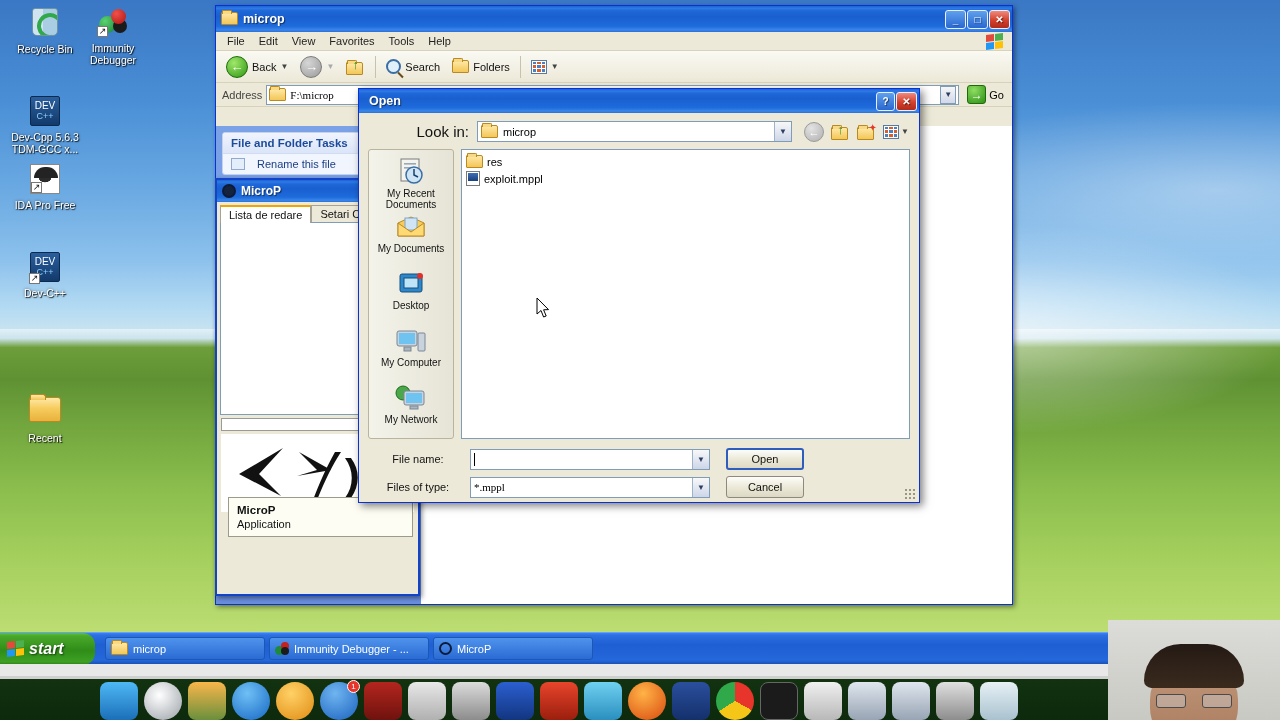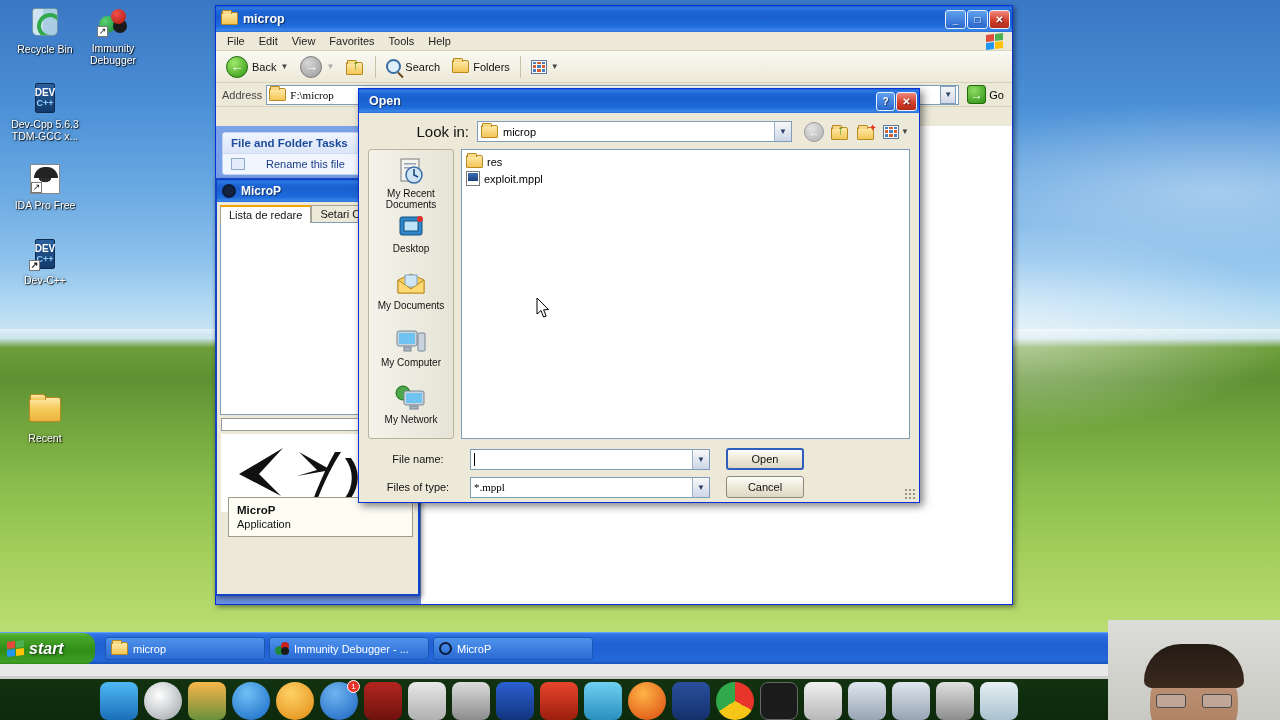--- a/index.html
+++ b/index.html
@@ -38,23 +38,23 @@
     width:32px;height:25px;margin-top:4px;border-radius:2px 3px 2px 2px;
     background:linear-gradient(to bottom,#ffe9a8,#f6cc5e 45%,#e9b23c);
     border:1px solid #b98a22; position:relative;
   }
   .folder32:before{
     content:"";position:absolute;left:0;top:-4px;width:14px;height:5px;
     background:linear-gradient(to bottom,#ffe9a8,#f2c454);
     border:1px solid #b98a22;border-bottom:none;border-radius:2px 3px 0 0;
   }
   .devcpp {
-    width:20px;height:30px;margin:1px auto;border-radius:2px;
+    width:30px;height:30px;margin:14px auto;border-radius:2px;
     background:linear-gradient(to bottom,#2a5f9e,#123a6b);
-    border:1px solid #0d2a4d; color:#fff; font-weight:bold; font-size:10px;
+    border:1px solid #0d2a4d; color:#fff; font-weight:normal; font-size:10px;
     display:flex;flex-direction:column;align-items:center;justify-content:center;line-height:10px;
   }
   .devcpp i{font-style:normal;color:#8ed0ff;font-size:9px;}
   .recycle {
     width:26px;height:28px;margin:2px auto;border-radius:3px 3px 5px 5px;
     background:linear-gradient(to right,#cfe4f0 0 40%,#a9cde2 40% 100%);
     border:1px solid #6d93a8; position:relative; overflow:hidden;
   }
   .recycle:before{content:"";position:absolute;left:4px;top:4px;width:18px;height:18px;border-radius:50%;
     border:4px solid #2fa94a;border-right-color:transparent;transform:rotate(35deg);}
@@ -130,21 +130,21 @@
            font-size:8px;color:#2b3f66;cursor:pointer;}
   .gobtn{display:flex;align-items:center;gap:3px;padding:0 4px;cursor:default;}
   .goarrow{width:19px;height:19px;border-radius:3px;background:radial-gradient(circle at 35% 25%,#8ede62,#2c8f14);
            border:1px solid #1d6b09;color:#fff;font-size:12px;display:flex;align-items:center;justify-content:center;}
 
   .expbody{position:absolute;left:0;right:0;top:120px;bottom:0;background:#fff;display:flex;}
   .exp-side{width:205px;background:linear-gradient(to bottom,#7ba2e7,#6a8fe0);padding:6px 6px 0;}
   .taskpanel{background:#f1f5fd;border:1px solid #c2d2f0;border-radius:3px;overflow:hidden;}
   .taskhead{background:linear-gradient(to bottom,#f0f4fd,#dbe5f8);padding:4px 8px;
             color:#1c4b9c;font-weight:bold;font-size:11.5px;border-bottom:1px solid #cfdcf3;}
-  .taskrow{display:flex;align-items:flex-start;gap:21px;padding:4px 8px;color:#1b3e85;font-size:11px;}
+  .taskrow{display:flex;align-items:flex-start;gap:12px;padding:4px 8px;color:#1b3e85;font-size:11px;}
   .exp-main{flex:1;background:#fff;}
 
   
   #microp { left:215px; top:178px; width:205px; height:418px; border:2px solid #1243c8; }
   #microp .xptitle{height:22px;font-size:12px;}
   .mp-tabs{display:flex;align-items:flex-end;height:20px;padding-left:3px;background:#ece9d8;}
   .mp-tab{padding:2px 8px;font-size:11px;border:1px solid #a7a293;border-bottom:none;
           background:#ece9d8;color:#111;cursor:default;}
   .mp-tab.active{background:#fff;border-top:2px solid #f0a500;position:relative;top:1px;}
   .mp-list{margin:0 3px;height:193px;background:#fff;border:1px solid #7f9db9;}
@@ -469,37 +469,37 @@
               <rect x="8" y="6" width="12" height="1.6" fill="#9aa7b8"></rect>
               <rect x="8" y="10" width="12" height="1.6" fill="#9aa7b8"></rect>
               <circle cx="18" cy="18" r="8" fill="#cfe4f5" stroke="#3a6ea5" stroke-width="1.5"></circle>
               <path d="M18 12 L18 18 L22 20" stroke="#16406e" stroke-width="1.5" fill="none"></path>
             </svg>
           </span>
           <span class="pl-lbl">My Recent Documents</span>
         </div>
         <div class="place">
           <span>
+            <svg width="32" height="26" viewBox="0 0 32 26">
+              <path d="M3 9 L16 3 L29 9 L29 22 L3 22 Z" fill="#f6cc5e" stroke="#b98a22"></path>
+              <rect x="10" y="4" width="12" height="12" fill="#cfe4f5" stroke="#7fa6c8"></rect>
+              <path d="M3 9 L16 18 L29 9 L29 22 L3 22 Z" fill="#ffd974" stroke="#b98a22"></path>
+            </svg>
+          </span>
+          <span class="pl-lbl">My Documents</span>
+        </div>
+        <div class="place">
+          <span>
             <svg width="30" height="26" viewBox="0 0 30 26">
               <rect x="4" y="3" width="22" height="18" rx="2" fill="#2f86c9" stroke="#14517f"></rect>
               <rect x="8" y="7" width="14" height="10" fill="#bfe4f7" stroke="#14517f"></rect>
               <circle cx="24" cy="5" r="3" fill="#e0312a"></circle>
             </svg>
           </span>
           <span class="pl-lbl">Desktop</span>
-        </div>
-        <div class="place">
-          <span>
-            <svg width="32" height="26" viewBox="0 0 32 26">
-              <path d="M3 9 L16 3 L29 9 L29 22 L3 22 Z" fill="#f6cc5e" stroke="#b98a22"></path>
-              <rect x="10" y="4" width="12" height="12" fill="#cfe4f5" stroke="#7fa6c8"></rect>
-              <path d="M3 9 L16 18 L29 9 L29 22 L3 22 Z" fill="#ffd974" stroke="#b98a22"></path>
-            </svg>
-          </span>
-          <span class="pl-lbl">My Documents</span>
         </div>
         <div class="place">
           <span>
             <svg width="32" height="26" viewBox="0 0 32 26">
               <rect x="2" y="3" width="20" height="15" rx="2" fill="#c9d3dd" stroke="#7a8794"></rect>
               <rect x="4" y="5" width="16" height="11" fill="#6fc3f0"></rect>
               <rect x="9" y="19" width="7" height="4" fill="#aab5c0" stroke="#7a8794"></rect>
               <rect x="23" y="5" width="7" height="18" rx="1" fill="#c9d3dd" stroke="#7a8794"></rect>
             </svg>
           </span>

